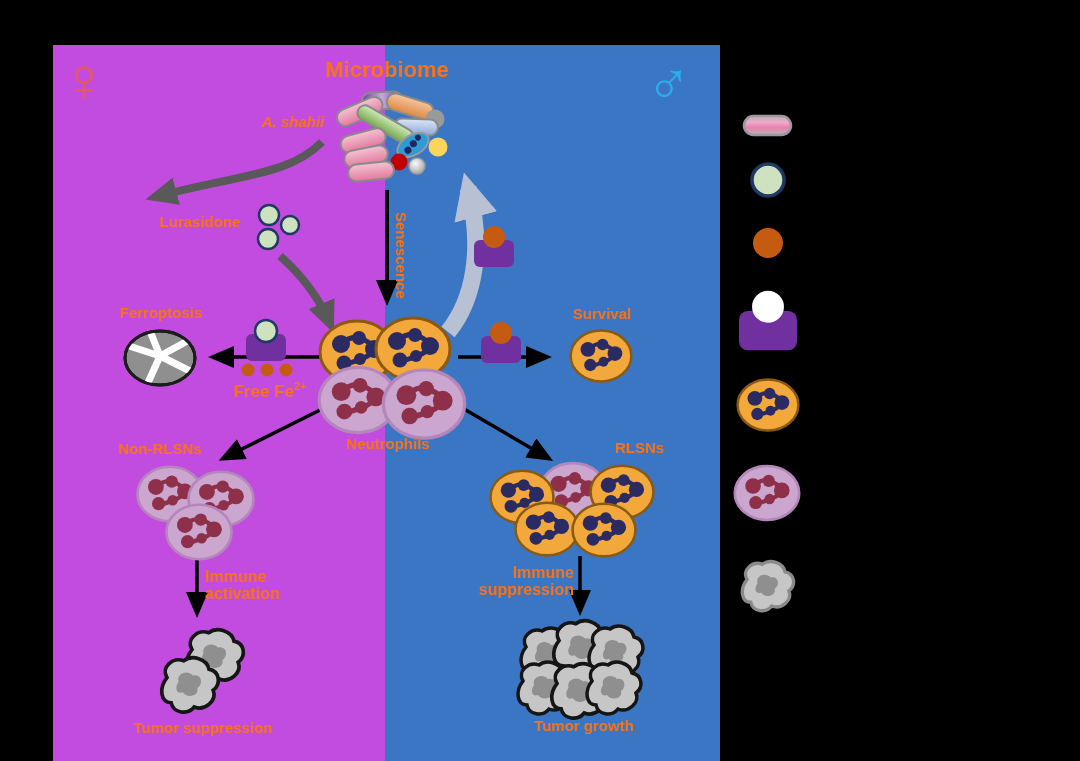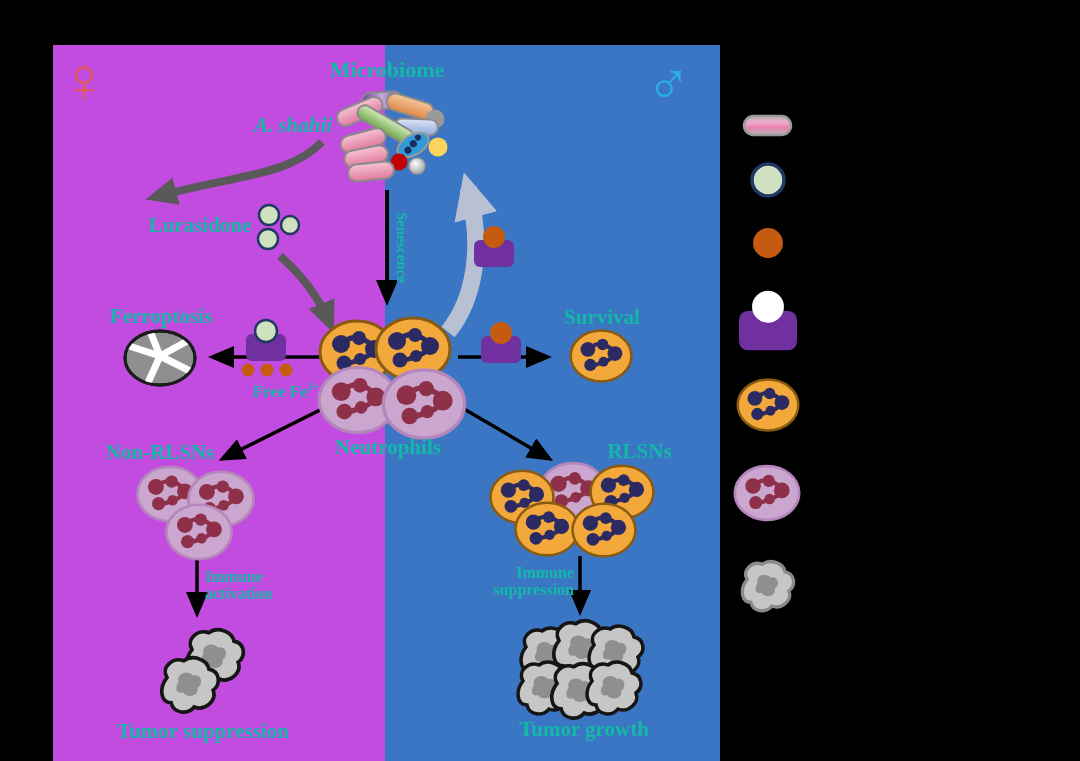--- a/index.html
+++ b/index.html
@@ -7,24 +7,24 @@
     width:1080px;height:761px;position:relative;overflow:hidden;
     background:#000;
     font-family:"Liberation Sans",sans-serif;
   }
   .panel{
     position:absolute;left:53px;top:45px;width:667px;height:716px;
     background:linear-gradient(90deg,#c24ce0 0,#c24ce0 332px,#3a76c3 332px,#3a76c3 100%);
   }
   svg.overlay{position:absolute;left:0;top:0;width:1080px;height:761px;}
   .lbl{
-    position:absolute;color:#14b8a6;font-weight:700;white-space:nowrap;
-    transform:translateX(-50%);line-height:1.05;font-family:Liberation Serif, serif;
-  }
-  .fs22{font-size:22px;} .fs21{font-size:21px;} .fs17{font-size:17px;margin-left:16px;}
+    position:absolute;color:#f97316;font-weight:700;white-space:nowrap;
+    transform:translateX(-50%);line-height:1.05;
+  }
+  .fs22{font-size:22px;} .fs21{font-size:15px;} .fs17{font-size:17px;}
   .fs16{font-size:16px;}
   .italic{font-style:italic;}
   .gender{
     position:absolute;font-weight:700;transform:none;line-height:1;
   }
   #sym-female{left:60px;top:48px;font-size:64px;color:#e4595d;}
   #sym-male{left:646px;top:52px;font-size:60px;color:#2badec;}
   #lbl-microbiome{left:387px;top:58px;}
   #lbl-ashahii{left:293px;top:114px;}
   #lbl-lurasidone{left:200px;top:214px;}

